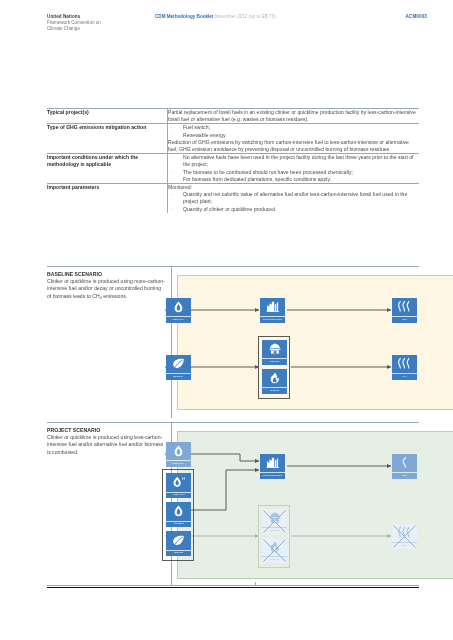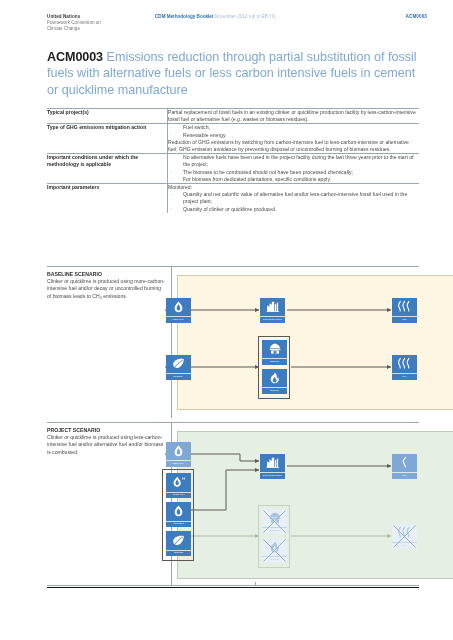--- a/index.html
+++ b/index.html
@@ -83,23 +83,20 @@
     <div class="un-name">United Nations</div>
     <div class="un-sub">Framework Convention on</div>
     <div class="un-sub">Climate Change</div>
     <div class="booklet">
       <b>CDM Methodology Booklet</b>
       <span>November 2012 (up to EB 70)</span>
     </div>
     <div class="code-right">ACM0003</div>
   </div>
 
-  <div class="title">
-    <span class="code">ACM0003</span> <span>Emissions reduction through partial substitution of fossil fuels with alternative fuels or less carbon intensive fuels in cement or quicklime manufacture</span>
-  </div>
 
   <table class="tbl">
     <tbody>
       <tr class="rowline">
         <td class="cell-l">Typical project(s)</td>
         <td class="cell-r">
           <div class="lead">Partial replacement of fossil fuels in an existing clinker or quicklime production facility by less-carbon-intensive fossil fuel or alternative fuel (e.g. wastes or biomass residues).</div>
         </td>
       </tr>
       <tr class="rowline">

